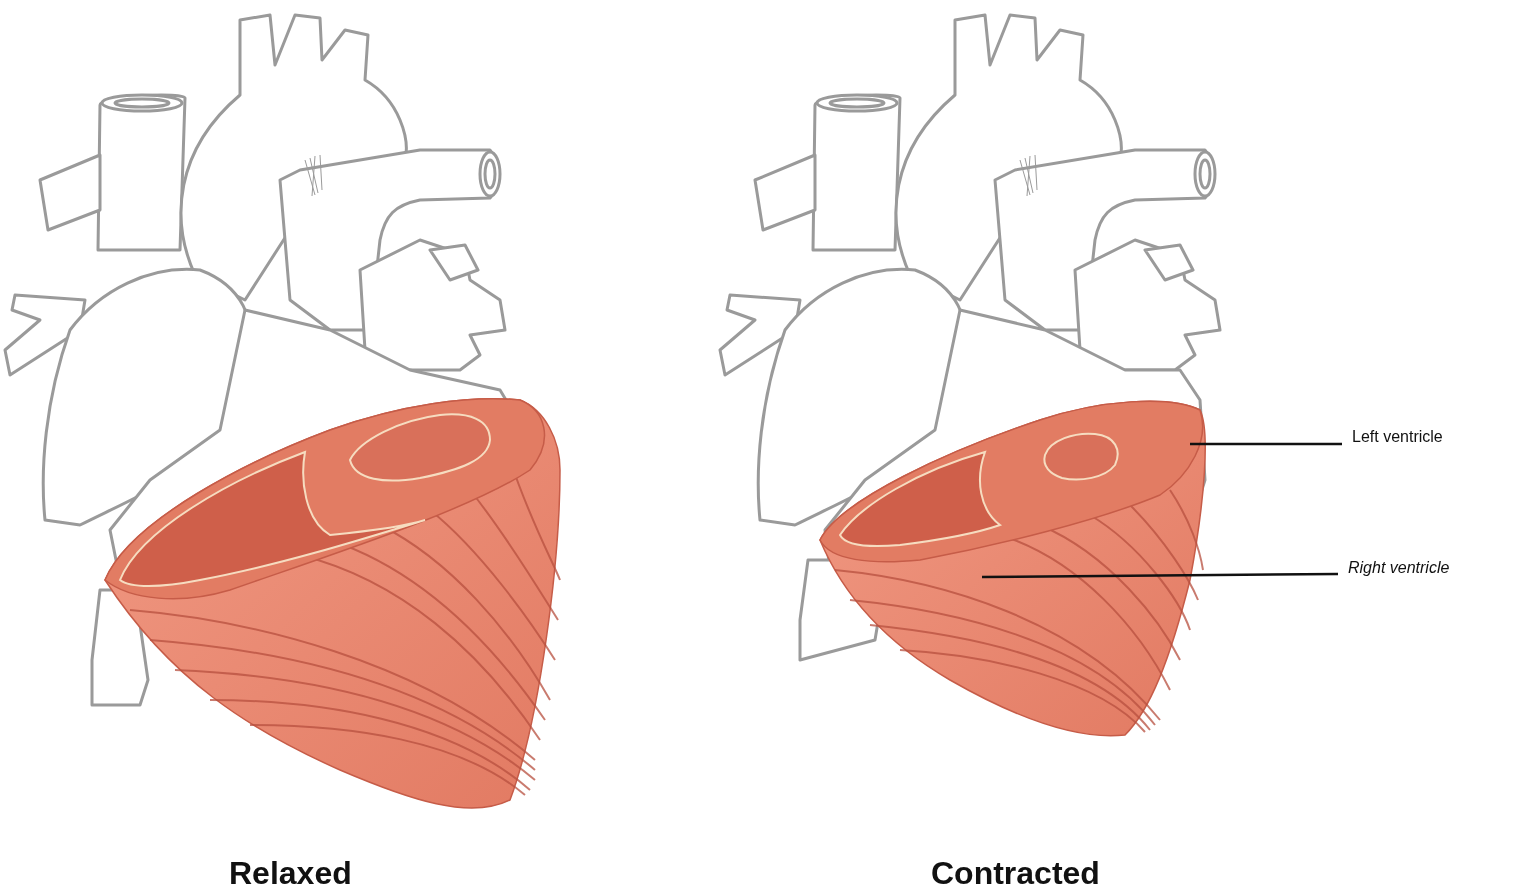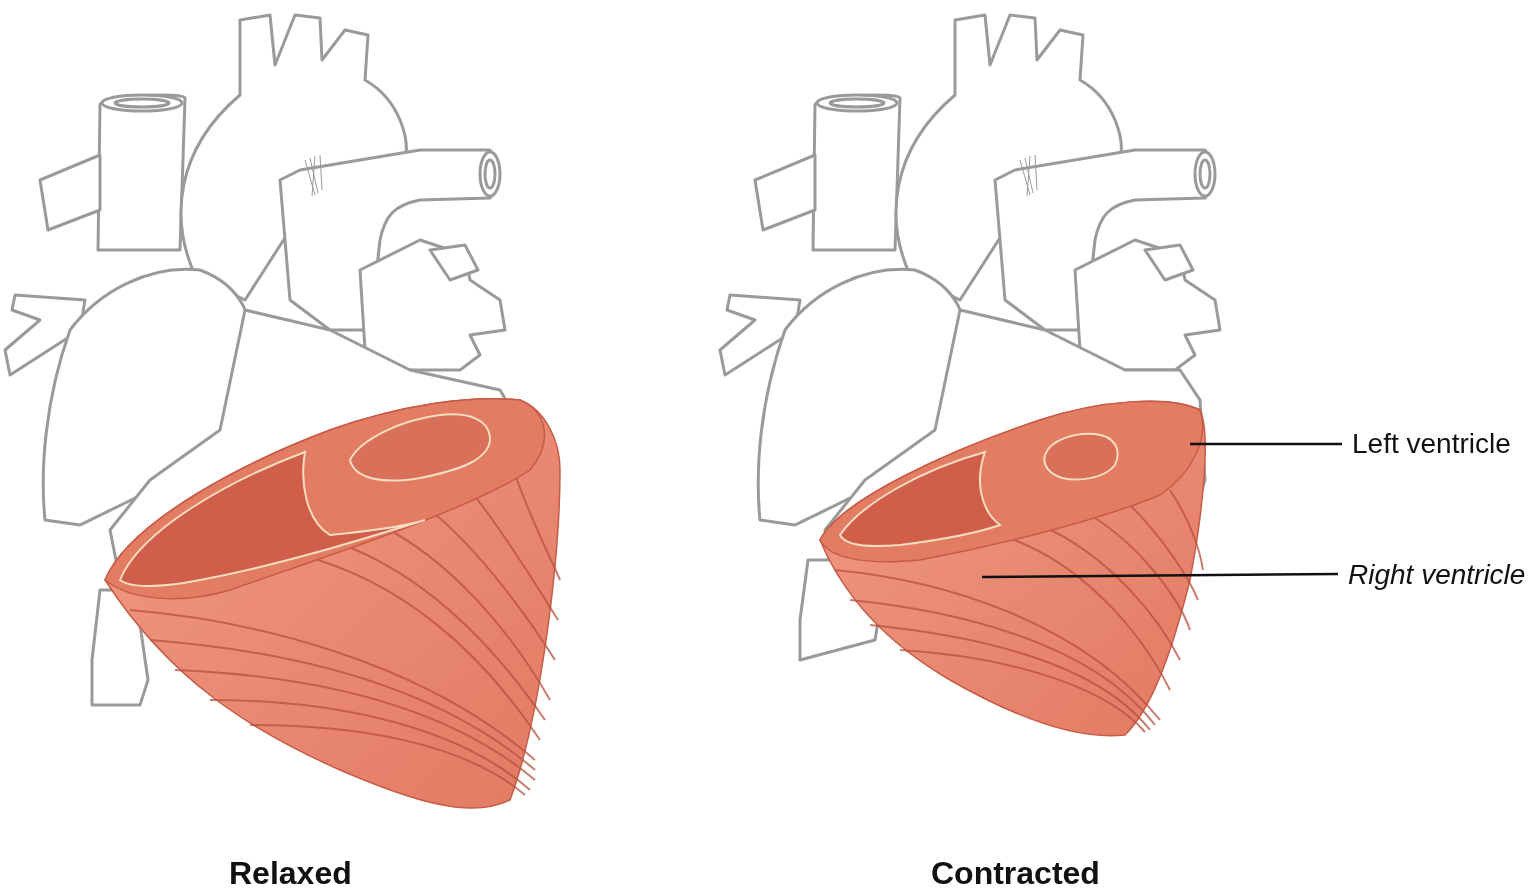--- a/index.html
+++ b/index.html
@@ -6,21 +6,21 @@
   body { width: 1536px; height: 888px; position: relative; overflow: hidden;
          font-family: "Liberation Sans", sans-serif; }
   .panel { position: absolute; top: 0; height: 888px; }
   #panel-relaxed { left: 0; width: 620px; }
   #panel-contracted { left: 700px; width: 836px; }
   svg.heart { position: absolute; left: 0; top: 0; }
   .caption { position: absolute; top: 855px; font-weight: bold; font-size: 32px;
              color: #111; white-space: nowrap; }
   #caption-relaxed { left: 229px; }
   #caption-contracted { left: 231px; text-align: right; }
-  .callout-label { position: absolute; font-size: 28px; color: #111; white-space: nowrap; }
+  .callout-label { position: absolute; font-size: 16px; color: #111; white-space: nowrap; }
   #label-left-ventricle { left: 652px; top: 428px; }
   #label-right-ventricle { left: 648px; top: 559px; font-style: italic; }
 </style>
 </head>
 <body>
 
 <div class="panel" id="panel-relaxed">
   <svg class="heart" width="620" height="888" viewBox="0 0 620 888">
     <defs>
       <linearGradient id="rg1" x1="0" y1="0" x2="1" y2="1">

